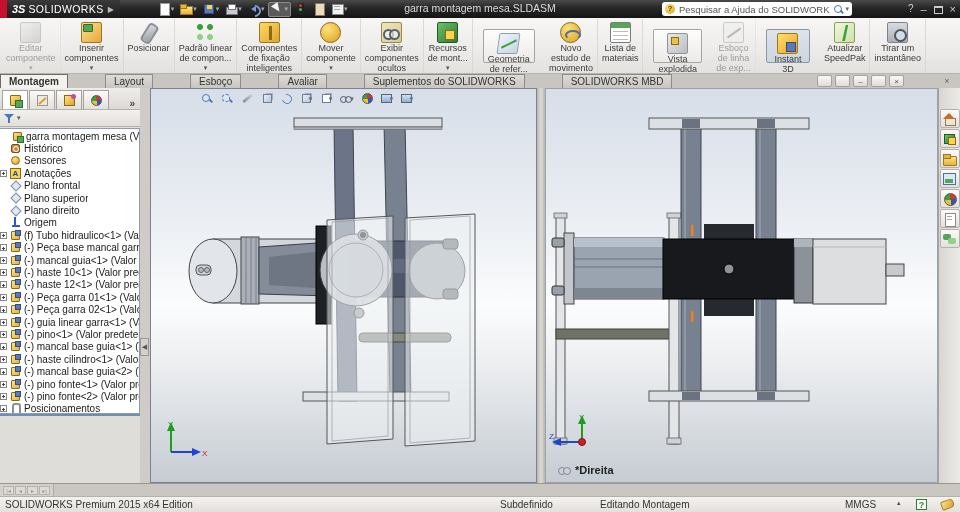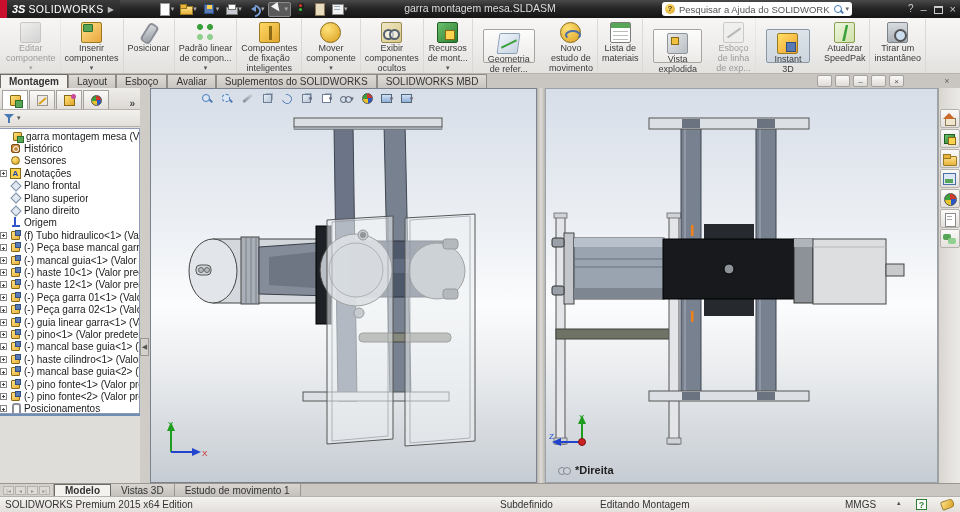--- a/index.html
+++ b/index.html
@@ -398,21 +398,21 @@
       <div class="rb-btn" data-name="ribbon-button">
         <span class="rb-icon" data-name="snapshot-icon"></span>
         <span class="rb-label">Tirar um
 instantâneo</span>
 
       </div>
 
   </div>
 
   <div class="cmdtabs" data-name="command-tab-bar">
-    <div style="display:flex;align-items:center;">
+    <div style="display:flex;align-items:center;gap:37px;">
 
         <div class="ctab active" data-name="command-tab">
           <span>Montagem</span>
         </div>
 
         <div class="ctab" data-name="command-tab">
           <span>Layout</span>
         </div>
 
         <div class="ctab" data-name="command-tab">
@@ -848,35 +848,20 @@
     </div>
   </div>
 
   <div class="bottombar" data-name="bottom-tab-bar">
     <div class="navbtns" data-name="tab-nav-buttons">
       <span class="navbtn" data-name="first-tab-icon">|◂</span>
       <span class="navbtn" data-name="prev-tab-icon">◂</span>
       <span class="navbtn" data-name="next-tab-icon">▸</span>
       <span class="navbtn" data-name="last-tab-icon">▸|</span>
     </div>
-    <div style="display:flex">
-
-        <div class="btab active" data-name="document-tab">
-          <span>Modelo</span>
-        </div>
-
-        <div class="btab" data-name="document-tab">
-          <span>Vistas 3D</span>
-        </div>
-
-        <div class="btab" data-name="document-tab">
-          <span>Estudo de movimento 1</span>
-        </div>
-
-    </div>
   </div>
 
   <div class="statusbar" data-name="status-bar">
     <span class="sb-left" data-name="edition-text">SOLIDWORKS Premium 2015 x64 Edition</span>
     <span class="sb-f1" data-name="constraint-status">Subdefinido</span>
     <span class="sb-f2" data-name="edit-mode-status">Editando Montagem</span>
     <span class="sb-f3" data-name="units-status">MMGS</span>
     <span class="sb-caret" data-name="units-caret-icon">▴</span>
     <span class="sb-help" data-name="quick-tips-icon">?</span>
     <span class="sb-tag" data-name="tag-icon"></span>

